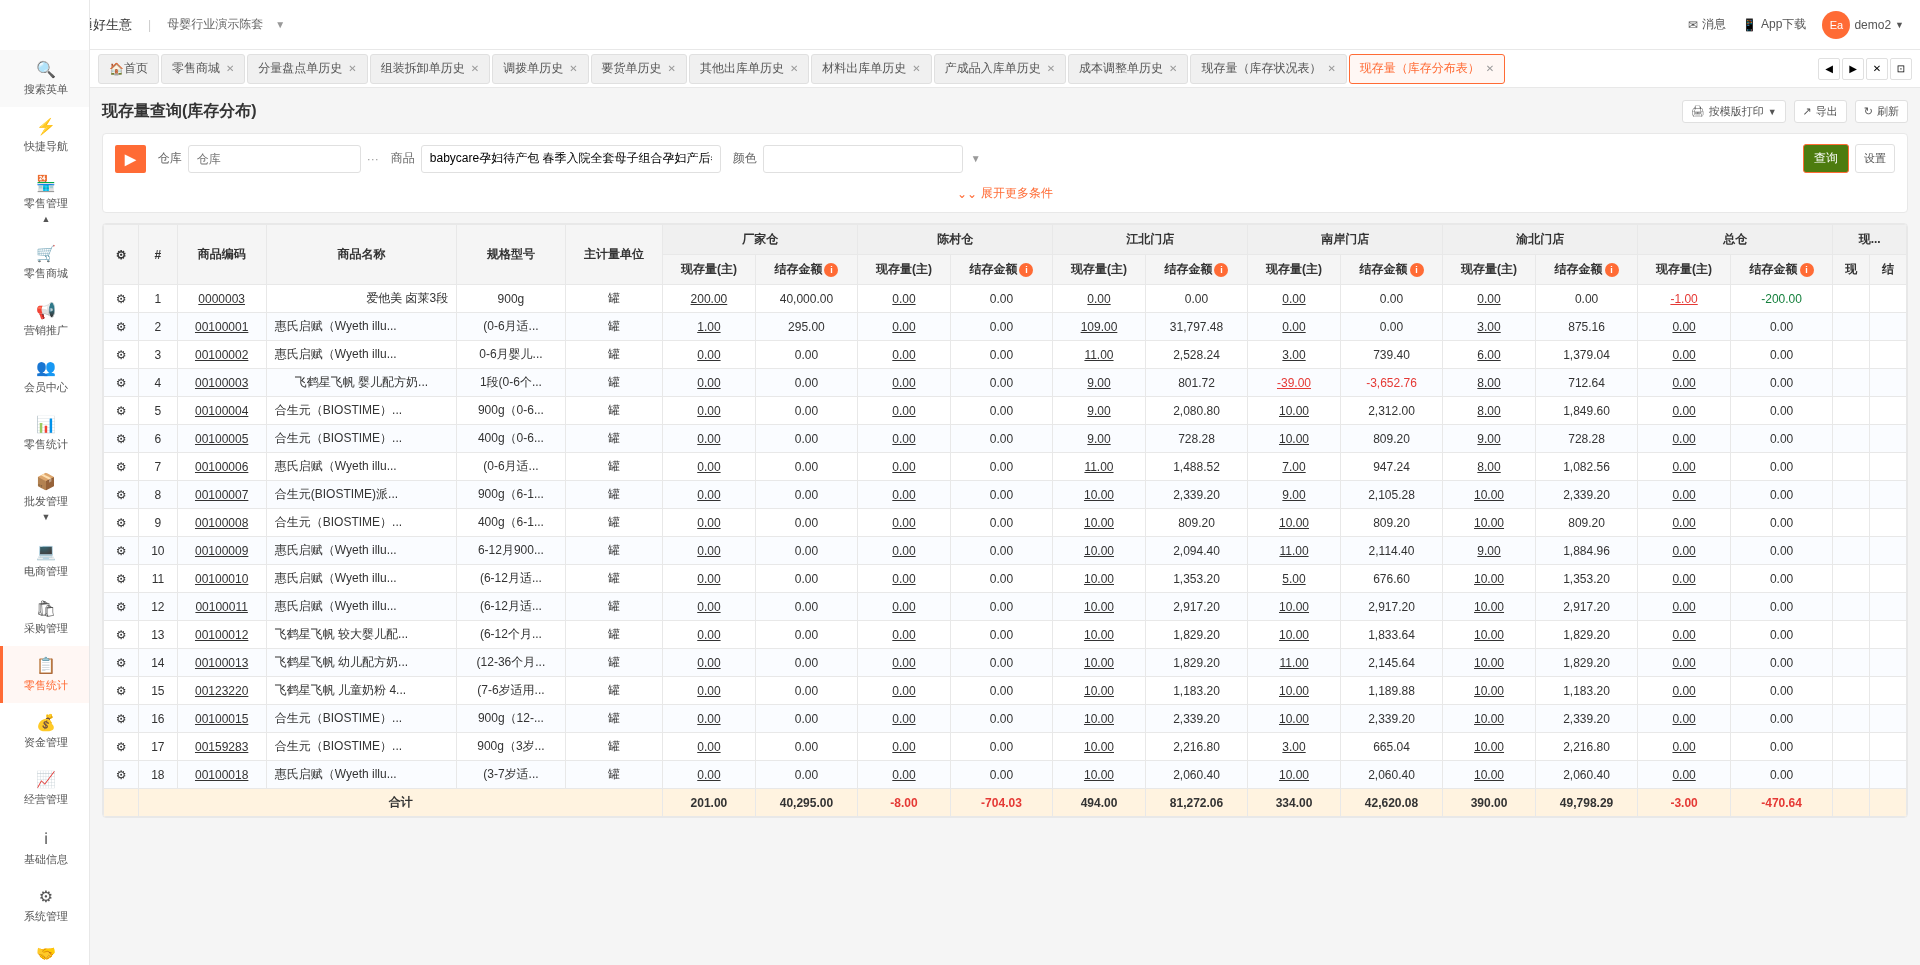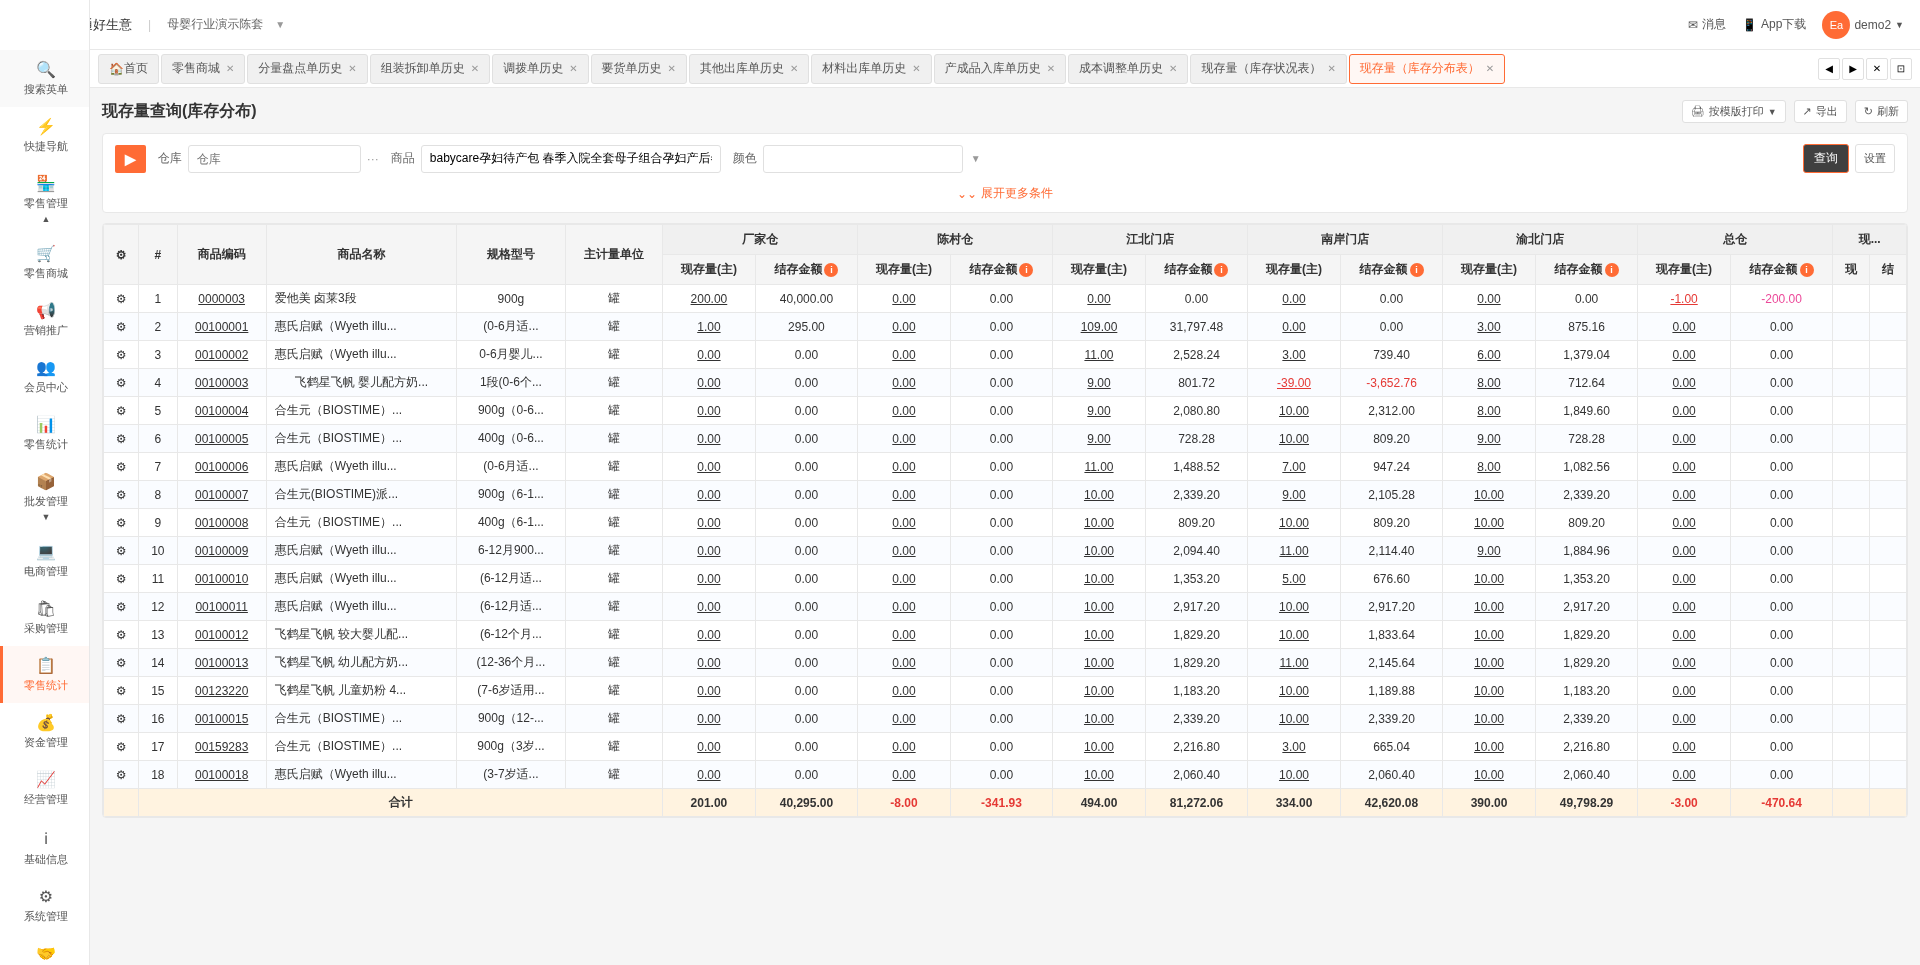--- a/index.html
+++ b/index.html
@@ -31,21 +31,21 @@
     .sidebar-item.search-item { background: #f9f9f9; }
 
     
     .main-content { margin-left: 90px; margin-top: 88px; padding: 12px; overflow: auto; height: calc(100vh - 88px); }
 
     
     .page-header { display: flex; align-items: center; justify-content: space-between; margin-bottom: 10px; }
     .page-title { font-size: 16px; font-weight: bold; color: #333; }
     .header-actions { display: flex; align-items: center; gap: 8px; }
     .action-btn { display: flex; align-items: center; gap: 4px; padding: 5px 10px; border: 1px solid #e0e0e0; background: #fff; border-radius: 3px; cursor: pointer; font-size: 12px; color: #555; }
-    .action-btn.primary { background: #404040; color: #fff; border-color: #ff6b35; }
+    .action-btn.primary { background: #4d7c0f; color: #fff; border-color: #ff6b35; }
     .action-btn.small { padding: 3px 8px; font-size: 11px; }
 
     
     .filter-bar { background: #fff; border: 1px solid #e8e8e8; border-radius: 4px; padding: 10px 12px; margin-bottom: 10px; }
     .filter-row { display: flex; align-items: center; gap: 12px; flex-wrap: wrap; }
     .filter-item { display: flex; align-items: center; gap: 6px; }
     .filter-label { font-size: 12px; color: #666; white-space: nowrap; }
     .filter-input { height: 28px; border: 1px solid #e0e0e0; border-radius: 3px; padding: 0 8px; font-size: 12px; min-width: 80px; }
     .filter-input.wide { min-width: 300px; }
     .filter-dots { color: #999; cursor: pointer; }
@@ -309,35 +309,35 @@
           <th>结存金额<span class="info-icon">i</span></th>
           <th>现</th>
           <th>结</th>
         </tr>
       </thead>
       <tbody id="table-body">
       <tr>
     <td><span>⚙</span></td>
     <td>1</td>
     <td><span class="underline">0000003</span></td>
-    <td style="text-align:left;max-width:160px;overflow:hidden;text-overflow:ellipsis;">爱他美 卤莱3段</td>
+    <td style="text-align:right;max-width:160px;overflow:hidden;text-overflow:ellipsis;">爱他美 卤莱3段</td>
     <td>900g</td>
     <td>罐</td>
     <td class="" style="color:inherit"><span class="underline">200.00</span></td>
     <td class="" style="color:inherit">40,000.00</td>
     <td><span class="underline">0.00</span></td>
     <td>0.00</td>
     <td><span class="underline">0.00</span></td>
     <td>0.00</td>
     <td style="color:inherit"><span class="underline">0.00</span></td>
     <td style="color:inherit">0.00</td>
     <td><span class="underline">0.00</span></td>
     <td>0.00</td>
     <td style="color:#e53935"><span class="underline">-1.00</span></td>
-    <td style="color:#ec4899">-200.00</td>
+    <td style="color:#15803d">-200.00</td>
     <td></td>
     <td></td>
   </tr>
           <tr style="background: rgb(250, 252, 255);">
     <td><span>⚙</span></td>
     <td>2</td>
     <td><span class="underline">00100001</span></td>
     <td style="text-align:left;max-width:160px;overflow:hidden;text-overflow:ellipsis;">惠氏启赋（Wyeth illu...</td>
     <td>(0-6月适...</td>
     <td>罐</td>
@@ -707,21 +707,21 @@
     <td style="color:inherit">0.00</td>
     <td></td>
     <td></td>
   </tr>
           <tr class="total-row">
   <td></td>
   <td colspan="5" style="text-align:center;font-weight:bold;">合计</td>
   <td>201.00</td>
   <td>40,295.00</td>
   <td style="color:#e53935">-8.00</td>
-  <td style="color:#e53935">-341.93</td>
+  <td style="color:#e53935">-704.03</td>
   <td>494.00</td>
   <td>81,272.06</td>
   <td>334.00</td>
   <td>42,620.08</td>
   <td>390.00</td>
   <td>49,798.29</td>
   <td style="color:#e53935">-3.00</td>
   <td style="color:#e53935">-470.64</td>
   <td></td>
   <td></td>

